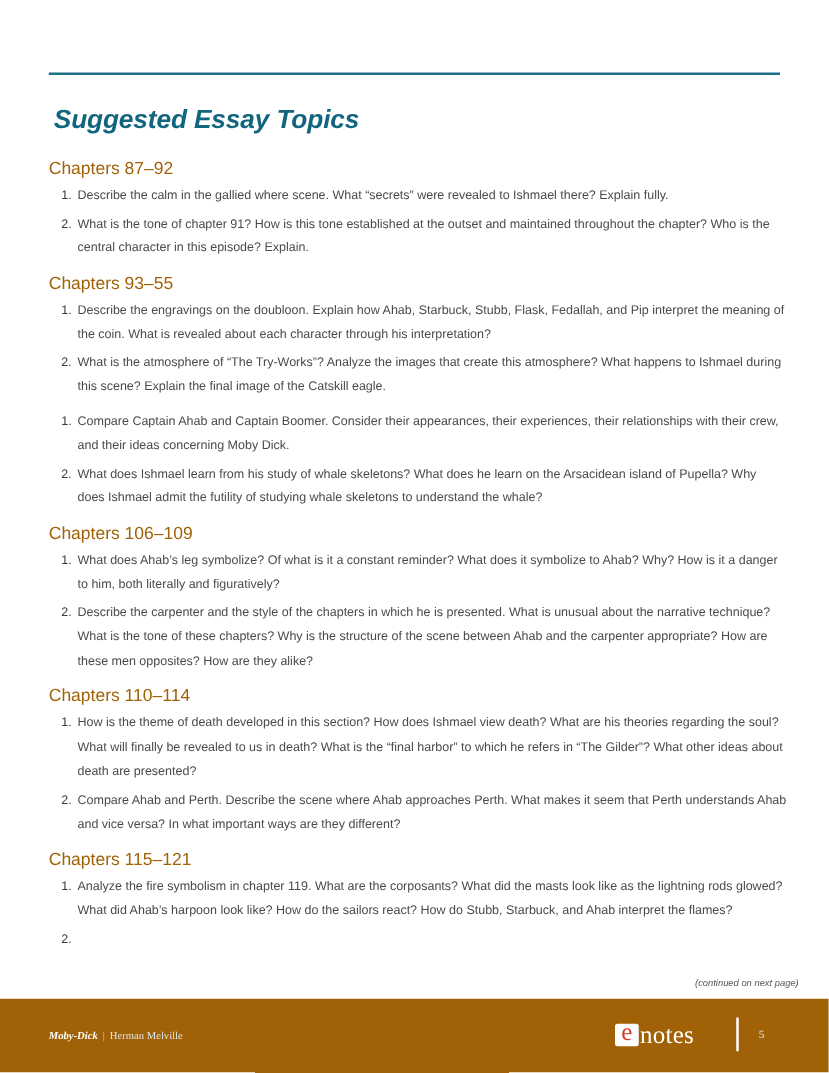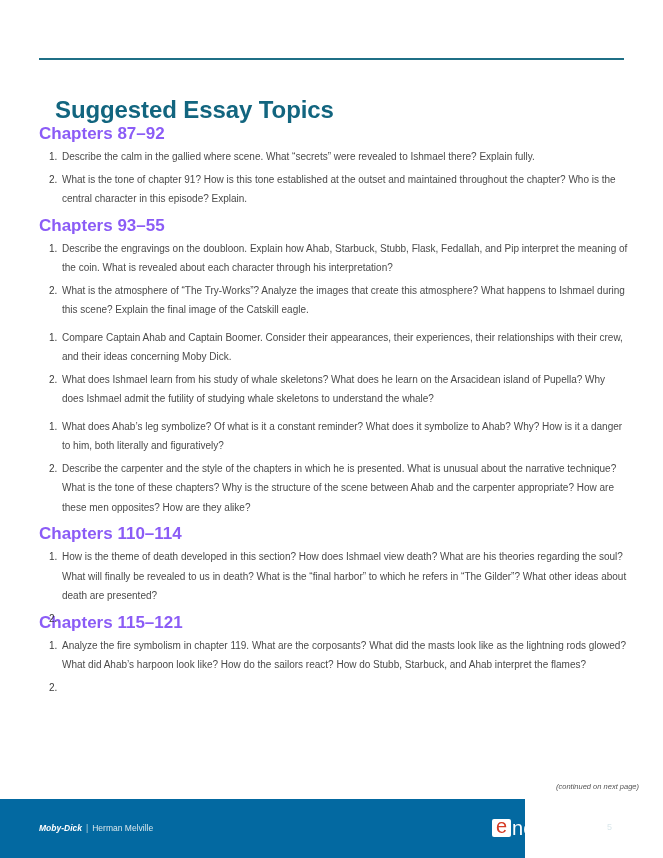--- a/index.html
+++ b/index.html
@@ -19,41 +19,42 @@
       left: 39px;
       top: 58px;
       width: 585px;
       height: 2px;
       background: #1f6f86;
     }
     .page-title {
       position: absolute;
       left: 39px;
       top: 80px;
-      margin: 16px;
+      margin: 4px;
       font-family: "Liberation Sans", sans-serif;
       font-weight: bold;
-      font-size: 24px;
+      font-size: 21px;
       color: #12657f;
       letter-spacing: -0.1px;
+      font-style: italic;
     }
     .content {
       position: absolute;
       left: 39px;
       top: 125px;
       width: 590px;
     }
     .section {
       margin: 0 0 0 0;
     }
     .section-heading {
-      font-size: 17px;
-      color: #8b5cf6;
+      font-size: 14px;
+      color: #a16207;
       margin: 0 0 4px 0;
-      font-weight: bold;
+      font-weight: normal;
       line-height: 18px;
     }
     .topic-list {
       list-style: none;
       margin: 0;
       padding: 0;
     }
     .topic {
       position: relative;
       padding-left: 23px;
@@ -74,23 +75,24 @@
       right: 24px;
       top: 782px;
       font-size: 7.5px;
       font-style: italic;
       color: #555555;
     }
     .footer {
       position: absolute;
       left: 0;
       top: 799px;
-      width: 525px;
+      width: 663px;
       height: 59px;
-      background: #0369a1;
+      background: #a16207;
+      font-family: Liberation Serif, serif;
     }
     .footer-left {
       position: absolute;
       left: 39px;
       top: 24px;
       font-size: 8.5px;
       color: #dbe8ec;
     }
     .footer-book {
       font-weight: bold;
@@ -174,32 +176,33 @@
 
   <div class="section">
     <ol class="topic-list">
       <li class="topic"><span class="topic-num">1.</span><span>Compare Captain Ahab and Captain Boomer. Consider their appearances, their experiences, their relationships with their crew, and their ideas concerning Moby Dick.</span></li>
       <li class="topic"><span class="topic-num">2.</span><span>What does Ishmael learn from his study of whale skeletons? What does he learn on the Arsacidean island of Pupella? Why does Ishmael admit the futility of studying whale skeletons to understand the whale?</span></li>
     </ol>
   </div>
   <div class="sec-gap"></div>
 
   <div class="section">
+    <h2 class="section-heading">Chapters 106–109</h2>
     <ol class="topic-list">
       <li class="topic"><span class="topic-num">1.</span><span>What does Ahab’s leg symbolize? Of what is it a constant reminder? What does it symbolize to Ahab? Why? How is it a danger to him, both literally and figuratively?</span></li>
       <li class="topic"><span class="topic-num">2.</span><span>Describe the carpenter and the style of the chapters in which he is presented. What is unusual about the narrative technique? What is the tone of these chapters? Why is the structure of the scene between Ahab and the carpenter appropriate? How are these men opposites? How are they alike?</span></li>
     </ol>
   </div>
   <div class="sec-gap"></div>
 
   <div class="section">
     <h2 class="section-heading">Chapters 110–114</h2>
     <ol class="topic-list">
       <li class="topic"><span class="topic-num">1.</span><span>How is the theme of death developed in this section? How does Ishmael view death? What are his theories regarding the soul? What will finally be revealed to us in death? What is the “final harbor” to which he refers in “The Gilder”? What other ideas about death are presented?</span></li>
-      <li class="topic"><span class="topic-num">2.</span></li>
+      <li class="topic"><span class="topic-num">2.</span><span>Compare Ahab and Perth. Describe the scene where Ahab approaches Perth. What makes it seem that Perth understands Ahab and vice versa? In what important ways are they different?</span></li>
     </ol>
   </div>
   <div class="sec-gap"></div>
 
   <div class="section">
     <h2 class="section-heading">Chapters 115–121</h2>
     <ol class="topic-list">
       <li class="topic"><span class="topic-num">1.</span><span>Analyze the fire symbolism in chapter 119. What are the corposants? What did the masts look like as the lightning rods glowed? What did Ahab’s harpoon look like? How do the sailors react? How do Stubb, Starbuck, and Ahab interpret the flames?</span></li>
       <li class="topic"><span class="topic-num">2.</span></li>
     </ol>

